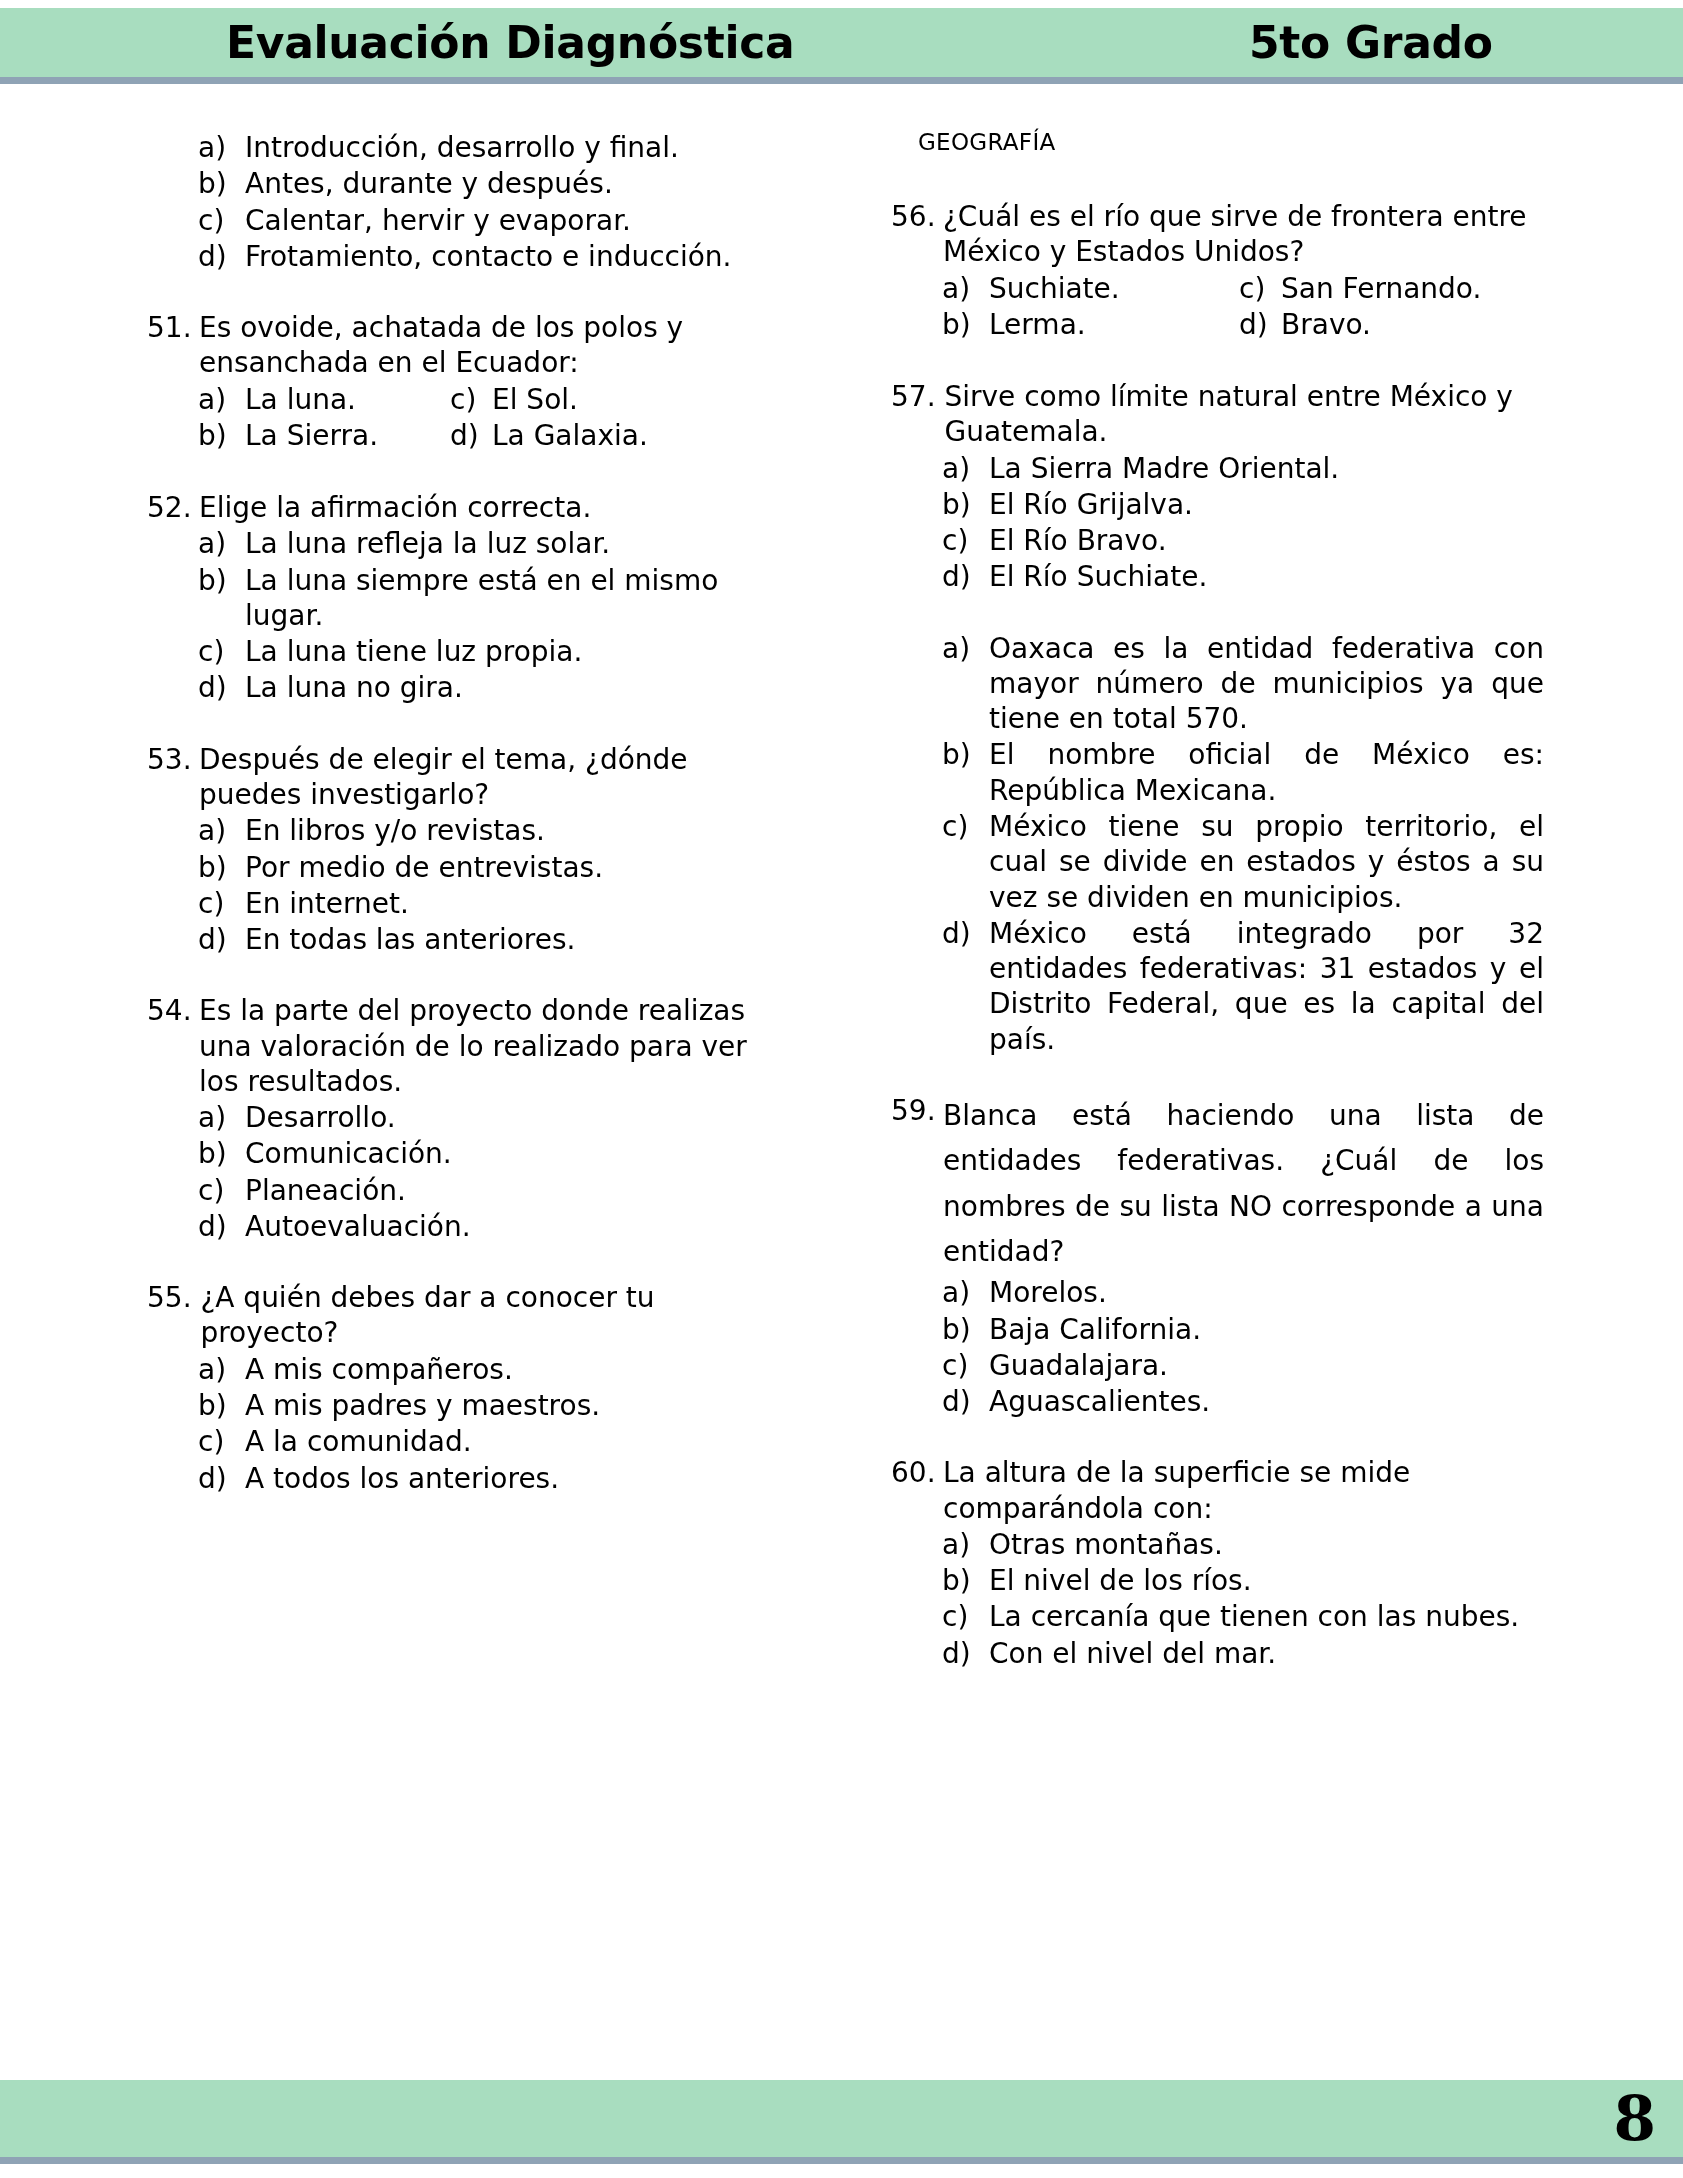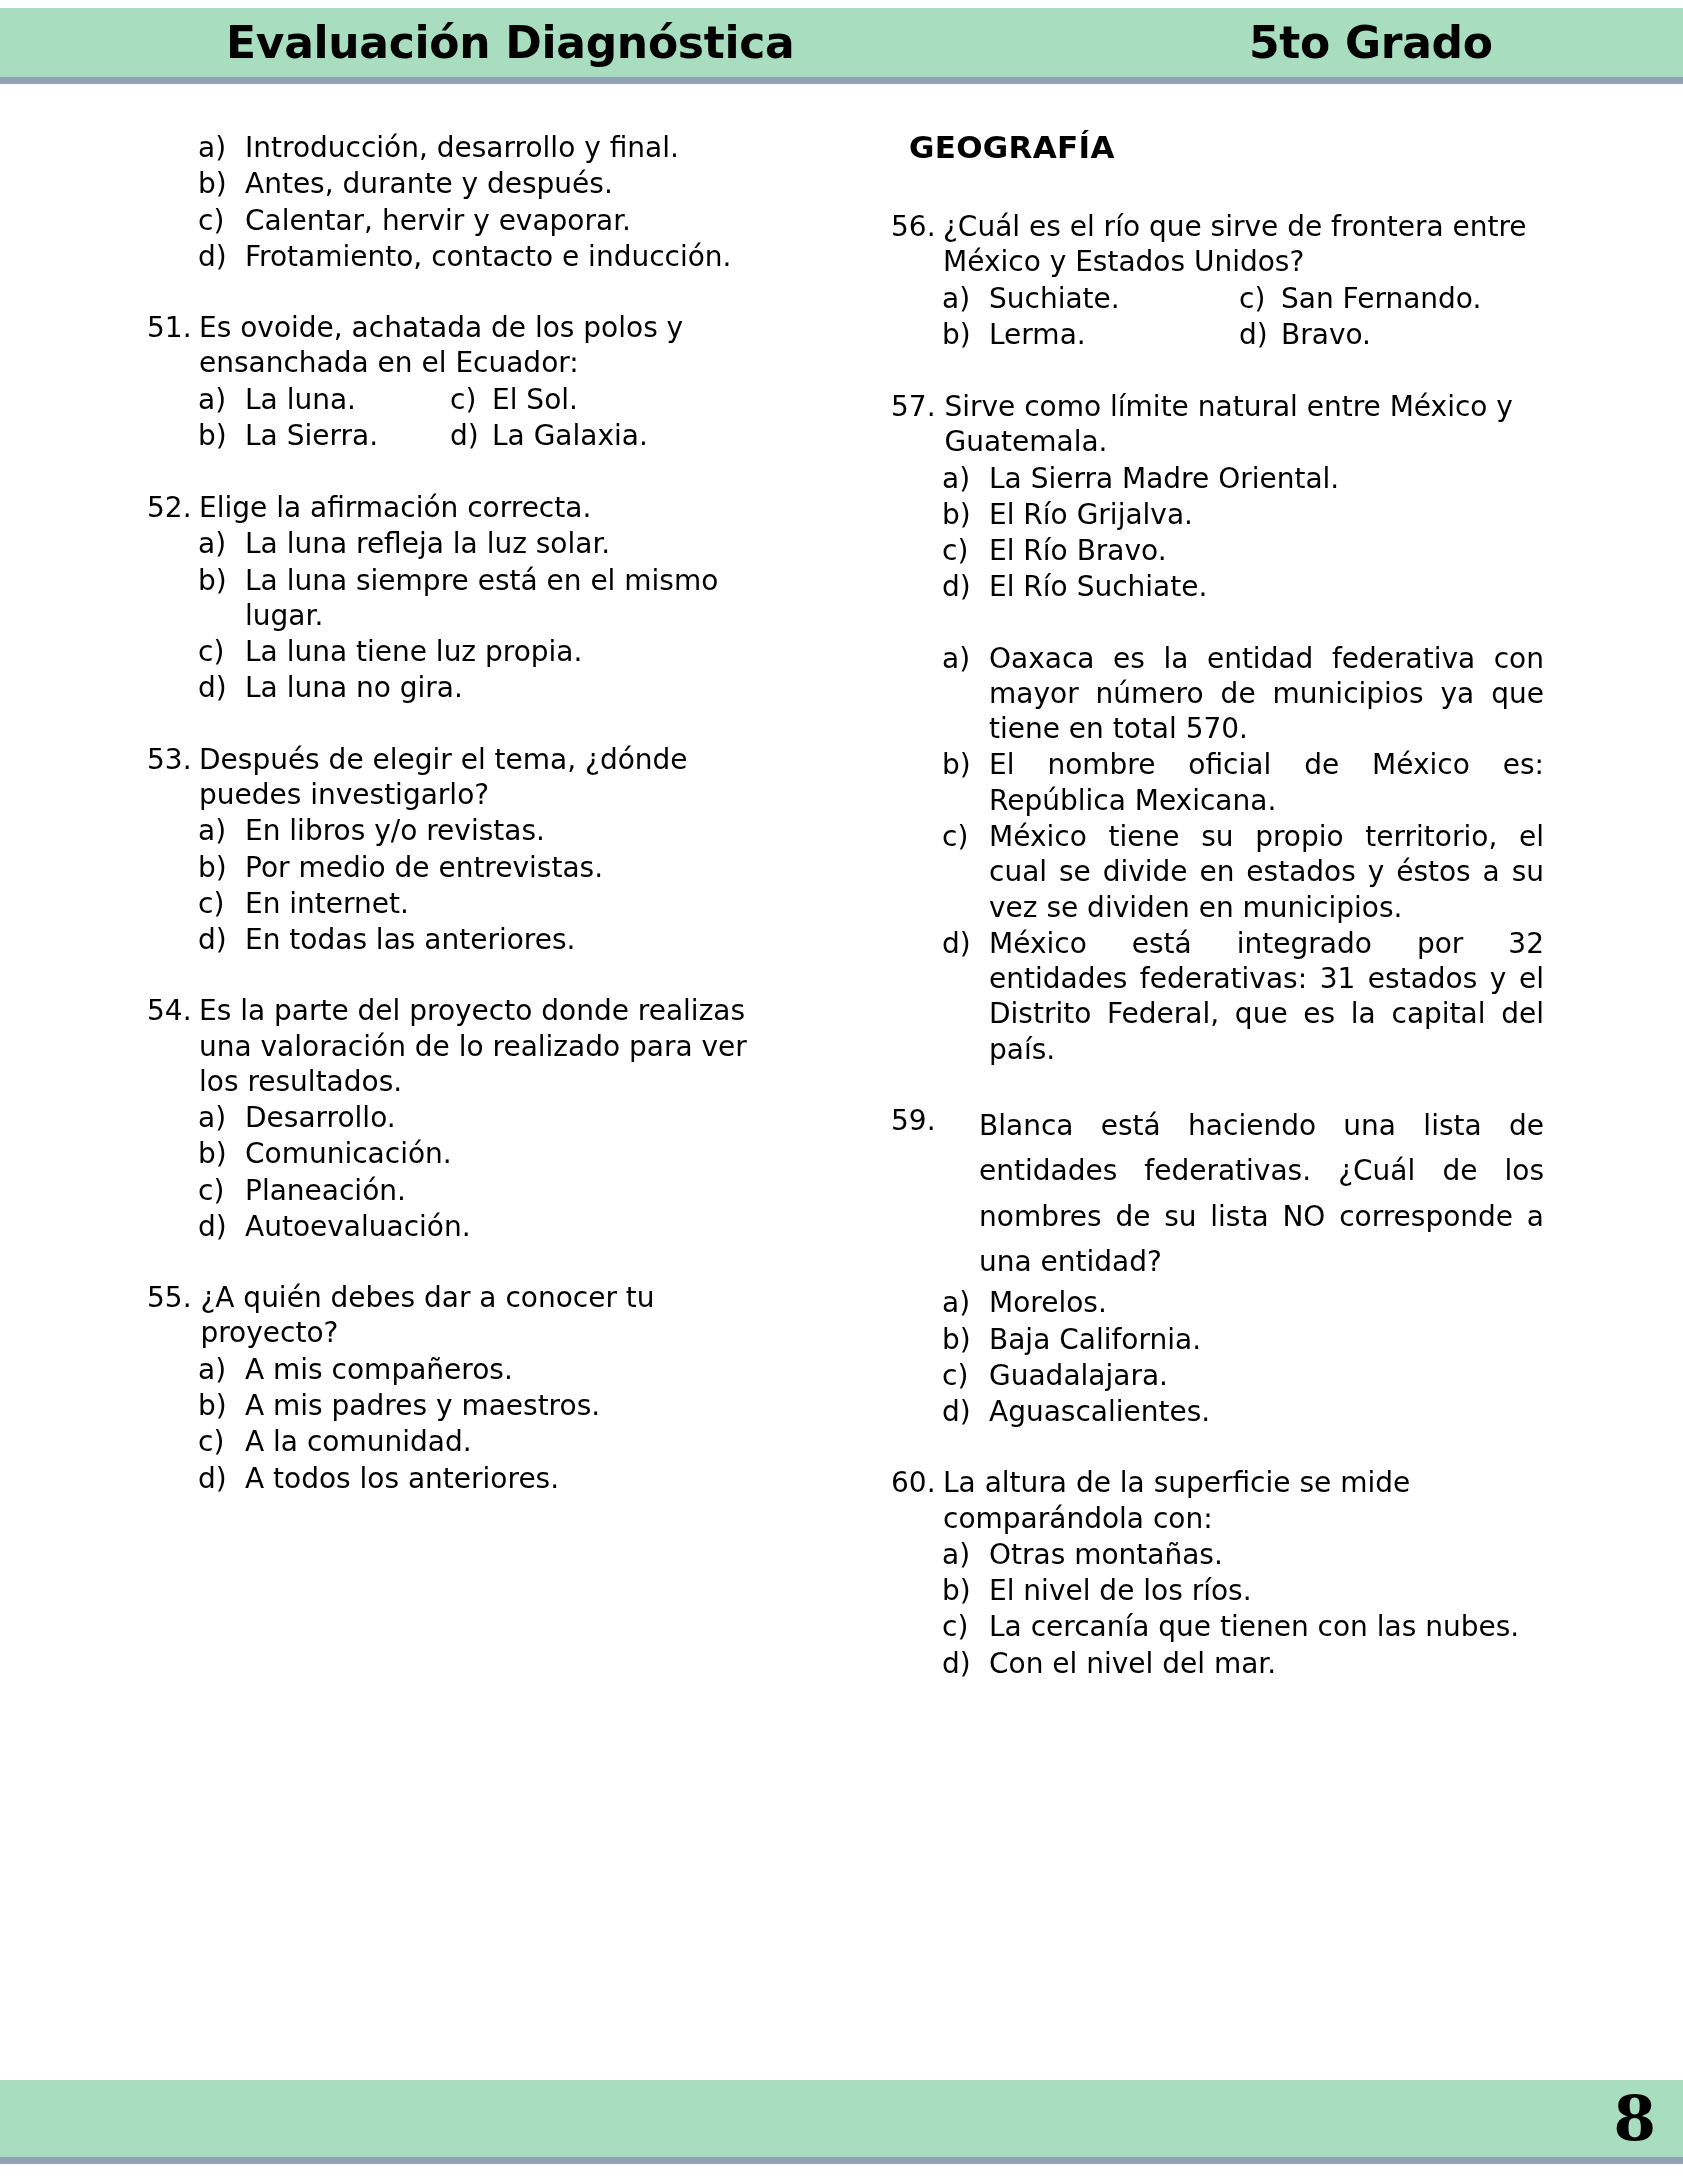--- a/index.html
+++ b/index.html
@@ -80,23 +80,23 @@
     width: 1683px;
   }
   .column {
     position: absolute;
     top: 0;
   }
   #col-left  { left: 147px; width: 634px; }
   #col-right { left: 891px; width: 653px; }
 
   .section-heading {
-    font-size: 31px;
-    font-weight: bold;
-    margin: 0 0 44px 18px;
+    font-size: 23px;
+    font-weight: normal;
+    margin: 0 0 44px 27px;
     letter-spacing: 0.3px;
   }
 
   
   .question {
     margin-bottom: 36px;
     font-size: 28px;
     line-height: 1.26;
   }
   .q-head {
@@ -105,21 +105,21 @@
   }
   .q-num {
     flex: 0 0 auto;
     min-width: 52px;
     white-space: pre;
   }
   .q-text {
     flex: 1 1 auto;
   }
   .q-text.justify { text-align: justify; text-align-last: left; }
-  .q-text.loose   { line-height: 1.62; margin-left: 36px; }
+  .q-text.loose   { line-height: 1.62; }
 
   .options {
     margin-top: 1px;
     padding-left: 51px;
   }
   .opt {
     display: flex;
     align-items: flex-start;
     margin-bottom: 1px;
   }

